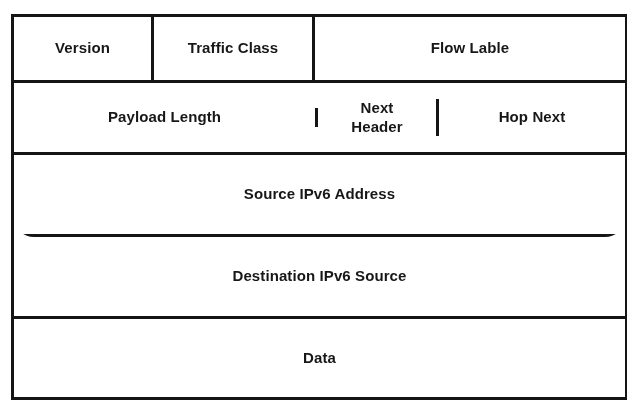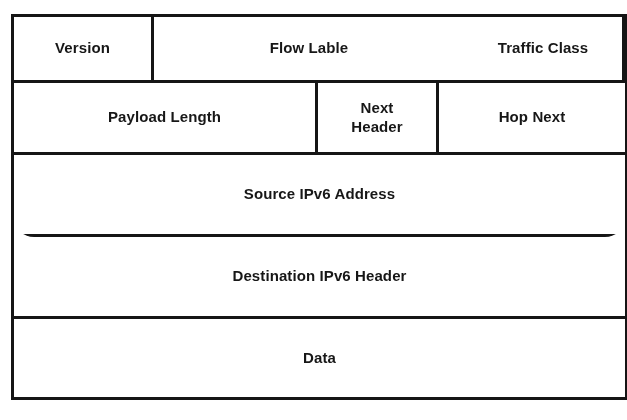--- a/index.html
+++ b/index.html
@@ -41,21 +41,21 @@
     box-sizing: border-box;
     width: 100%;
     border-bottom: 3px solid #151515;
   }
   .hdr-row.last {
     border-bottom: none;
   }
 
   
   .row-1 { height: 66px; }
-  .row-2 { height: 72px; }
+  .row-2 { height: 72px; align-items: center; }
   .row-3 { height: 82px; border-radius: 20px; }
   .row-4 { height: 82px; }
   .row-5 { height: 78px; border-radius: 30px; }
 
   .hdr-cell {
     box-sizing: border-box;
     display: flex;
     align-items: center;
     justify-content: center;
     text-align: center;
@@ -94,25 +94,25 @@
 <body>
 
 <div id="diagram-root">
 
   <div class="header-table">
 
     <div class="hdr-row row-1">
       <div class="hdr-cell cell-version">
         <span class="cell-label">Version</span>
       </div>
+      <div class="hdr-cell cell-traffic-class">
+        <span class="cell-label">Traffic Class</span>
+      </div>
       <div class="hdr-cell cell-flow-lable last-col">
         <span class="cell-label">Flow Lable</span>
-      </div>
-      <div class="hdr-cell cell-traffic-class">
-        <span class="cell-label">Traffic Class</span>
       </div>
     </div>
 
     <div class="hdr-row row-2">
       <div class="hdr-cell cell-payload-length">
         <span class="cell-label">Payload Length</span>
       </div>
       <div class="hdr-cell cell-next-header">
         <span class="cell-label">Next
 Header</span>
@@ -123,21 +123,21 @@
     </div>
 
     <div class="hdr-row row-3">
       <div class="hdr-cell cell-full last-col">
         <span class="cell-label">Source IPv6 Address</span>
       </div>
     </div>
 
     <div class="hdr-row row-4">
       <div class="hdr-cell cell-full last-col">
-        <span class="cell-label">Destination IPv6 Header</span>
+        <span class="cell-label">Destination IPv6 Source</span>
       </div>
     </div>
 
     <div class="hdr-row row-5 last">
       <div class="hdr-cell cell-full last-col">
         <span class="cell-label">Data</span>
       </div>
     </div>
 
   </div>

